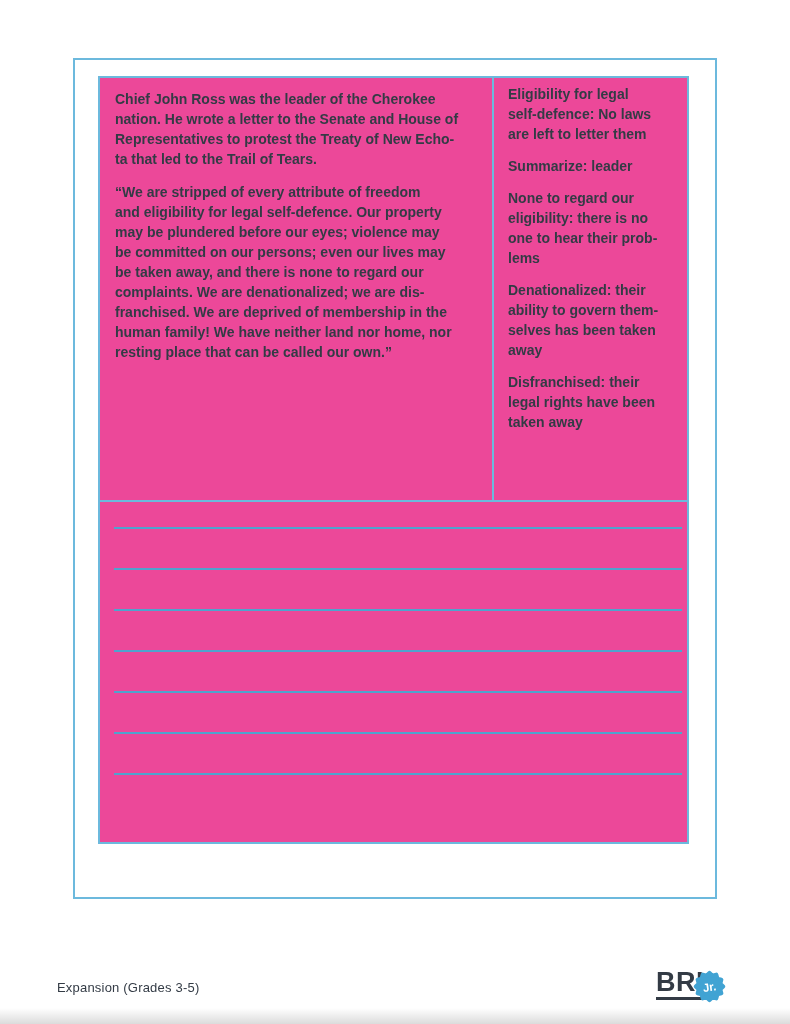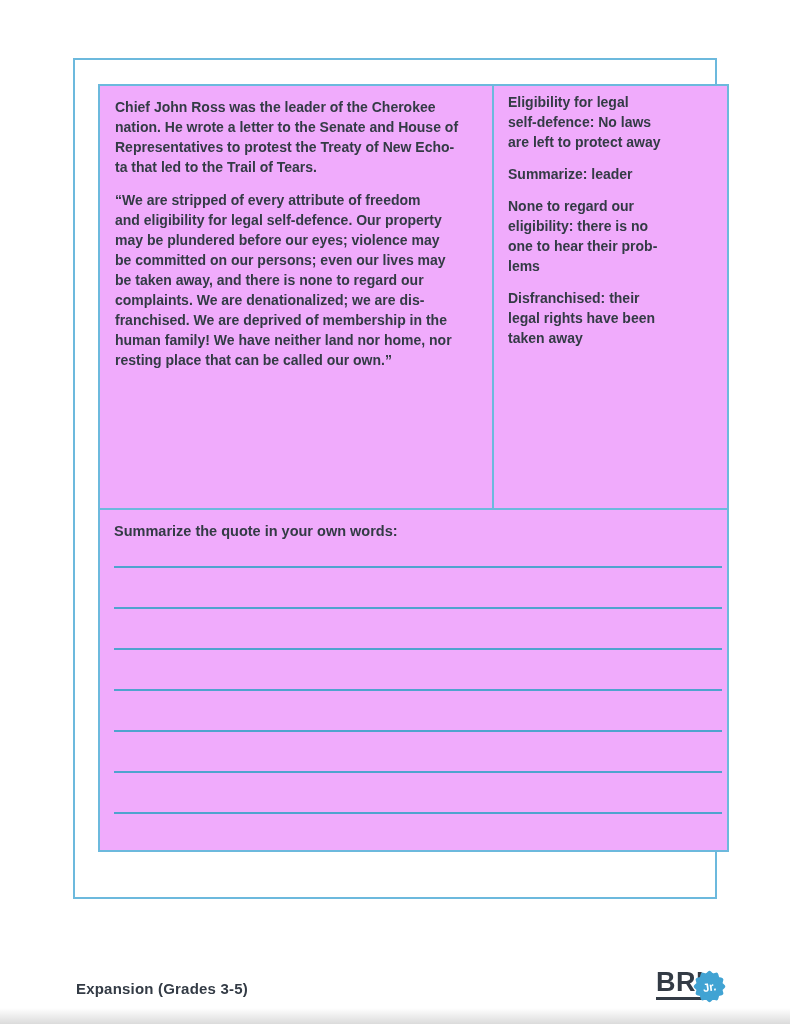--- a/index.html
+++ b/index.html
@@ -12,22 +12,22 @@
   body{
     width:790px;height:1024px;position:relative;overflow:hidden;
     background:#ffffff;color:var(--ink);
     font-family:"Liberation Sans", sans-serif;
   }
   .page-border{
     position:absolute;left:73px;top:58px;width:640px;height:837px;
     border:2px solid var(--border);
   }
   .worksheet-card{
-    position:absolute;left:98px;top:84px;width:587px;height:764px;
-    border:2px solid var(--border);background:#f0abfc;padding-left:40px;
+    position:absolute;left:98px;top:76px;width:587px;height:764px;
+    border:2px solid var(--border);background:#ec4899;
   }
   .passage-section{
     position:absolute;left:0;top:0;width:392px;height:422px;
     box-sizing:border-box;padding:11px 12px 0 15px;overflow:hidden;
   }
   .passage-section p{
     margin:0 0 13px 0;font-size:14px;line-height:20px;
     white-space:pre-line;font-weight:600;
   }
   .vocab-sidebar{
@@ -44,22 +44,22 @@
     position:absolute;left:0;top:422px;right:0;bottom:0;
     border-top:2px solid var(--border);
   }
   .summarize-prompt{
     padding:11px 0 0 14px;font-size:14.5px;font-weight:800;line-height:20px;
   }
   .answer-lines{margin:0 5px 0 14px;}
   .answer-line{height:39px;border-bottom:2px solid var(--line);}
   .answer-line:first-child{height:25px;}
   .footer-label{
-    position:absolute;left:76px;top:980px;
-    font-size:15px;font-weight:700;letter-spacing:0.2px;
+    position:absolute;left:57px;top:980px;
+    font-size:13px;font-weight:400;letter-spacing:0.2px;
   }
   .bri-logo{position:absolute;left:656px;top:969px;width:80px;height:40px;}
   .bri-logo-text{
     font-size:27px;font-weight:800;letter-spacing:0.5px;line-height:27px;
     color:var(--ink);border-bottom:3.5px solid var(--ink);padding-bottom:1px;
     display:inline-block;
   }
   .jr-badge{
     position:absolute;left:37px;top:1px;width:33px;height:33px;
   }
@@ -93,33 +93,36 @@
 be taken away, and there is none to regard our
 complaints. We are denationalized; we are dis-
 franchised. We are deprived of membership in the
 human family! We have neither land nor home, nor
 resting place that can be called our own.”</p>
   </div>
 
   <div class="vocab-sidebar">
     <p><b>Eligibility for legal
 self-defence:</b> <span>No laws
-are left to protect away</span></p>
+are left to letter them</span></p>
     <p><b>Summarize:</b> <span>leader</span></p>
     <p><b>None to regard our
 eligibility:</b> <span>there is no
 one to hear their prob-
 lems</span></p>
+    <p><b>Denationalized:</b> <span>their
+ability to govern them-
+selves has been taken
+away</span></p>
     <p><b>Disfranchised:</b> <span>their
 legal rights have been
 taken away</span></p>
   </div>
 
   <div class="summarize-section">
-    <div class="summarize-prompt">Summarize the quote in your own words:</div>
     <div class="answer-lines">
         <div class="answer-line"></div>
         <div class="answer-line"></div>
         <div class="answer-line"></div>
         <div class="answer-line"></div>
         <div class="answer-line"></div>
         <div class="answer-line"></div>
         <div class="answer-line"></div>
       </div>
   </div>

